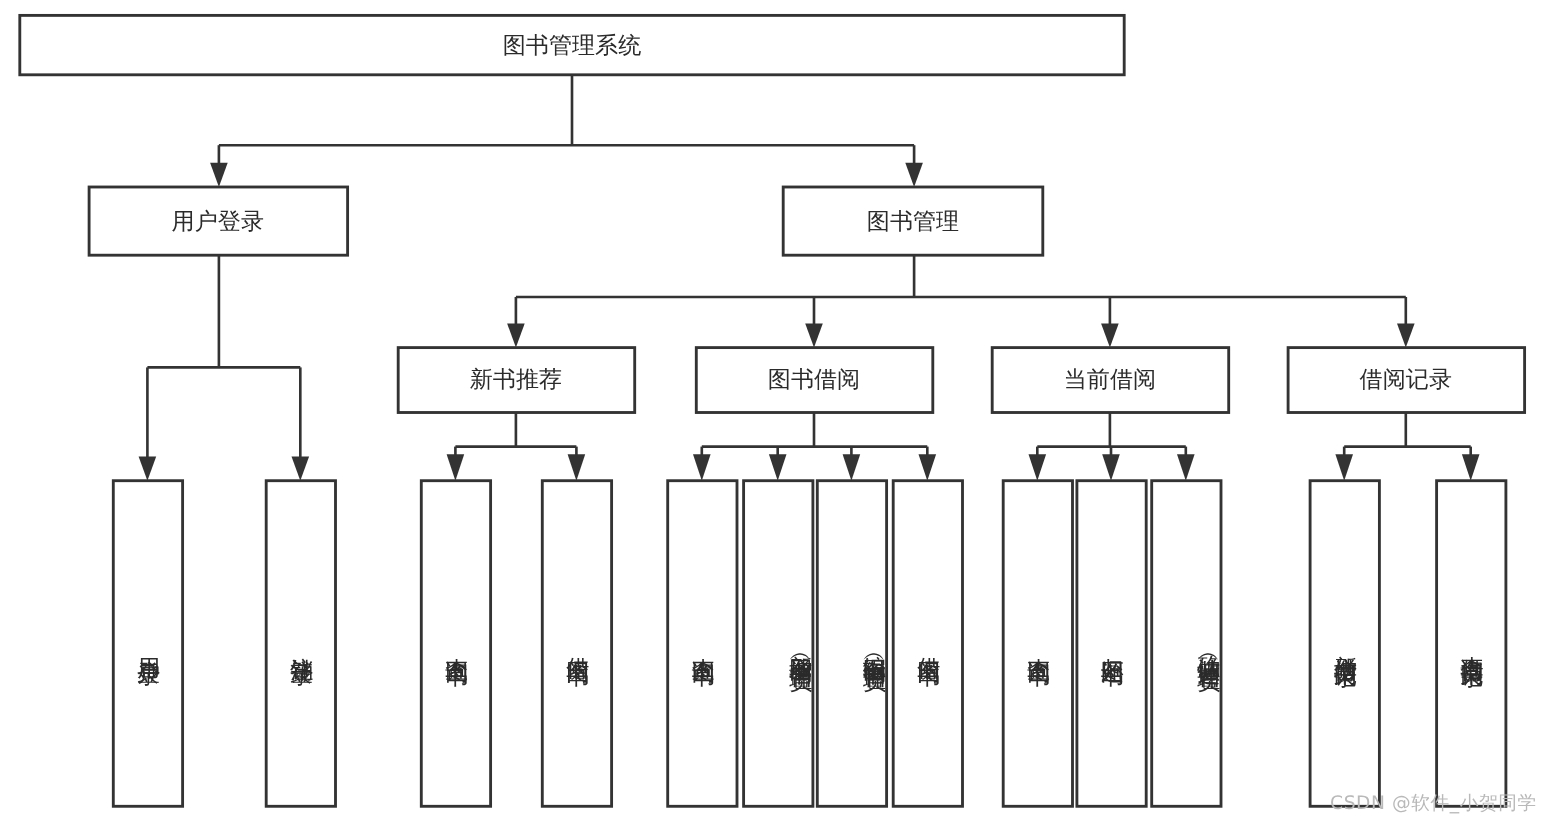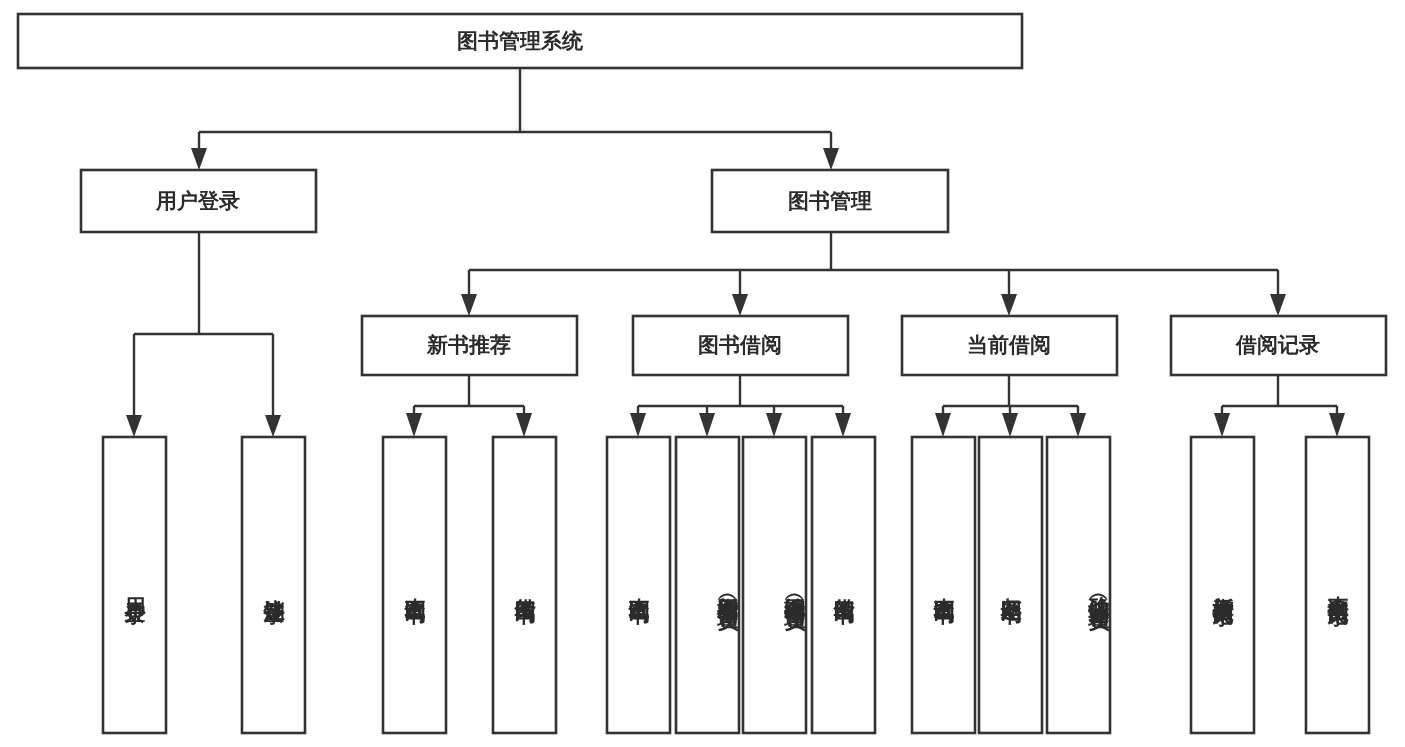--- a/index.html
+++ b/index.html
@@ -11,21 +11,20 @@
     width: 1405px;
     height: 747px;
     font-family: "DejaVu Sans", "Liberation Sans", sans-serif;
     overflow: hidden;
   }
   #diagram-root {
     position: relative;
     width: 1405px;
     height: 747px;
     background: #ffffff;
-    font-weight: bold;
   }
   svg#flow-svg {
     position: absolute;
     top: 0;
     left: 0;
     width: 1405px;
     height: 747px;
   }
   .node-box {
     fill: #ffffff;
@@ -216,14 +215,15 @@
   <div class="vlabel" style="left:743px; top:443px; width:63px; height:290px; display:flex; align-items:flex-start; justify-content:center;">编辑图书（管理员）</div>
   <div class="vlabel" style="left:812px; top:437px; width:63px; height:296px; display:flex; align-items:center; justify-content:center;">借阅图书</div>
 
   <div class="vlabel" style="left:912px; top:437px; width:63px; height:296px; display:flex; align-items:center; justify-content:center;">查询图书</div>
   <div class="vlabel" style="left:979px; top:437px; width:63px; height:296px; display:flex; align-items:center; justify-content:center;">归还图书</div>
   <div class="vlabel" style="left:1047px; top:443px; width:63px; height:290px; display:flex; align-items:flex-start; justify-content:center;">确认归还（管理员）</div>
 
   <div class="vlabel" style="left:1191px; top:437px; width:63px; height:296px; display:flex; align-items:center; justify-content:center;">新增借阅记录</div>
   <div class="vlabel" style="left:1306px; top:437px; width:63px; height:296px; display:flex; align-items:center; justify-content:center;">查询借阅记录</div>
 
+  <div class="watermark">CSDN @软件_小贺同学</div>
 
 </div>
 
 </body></html>

